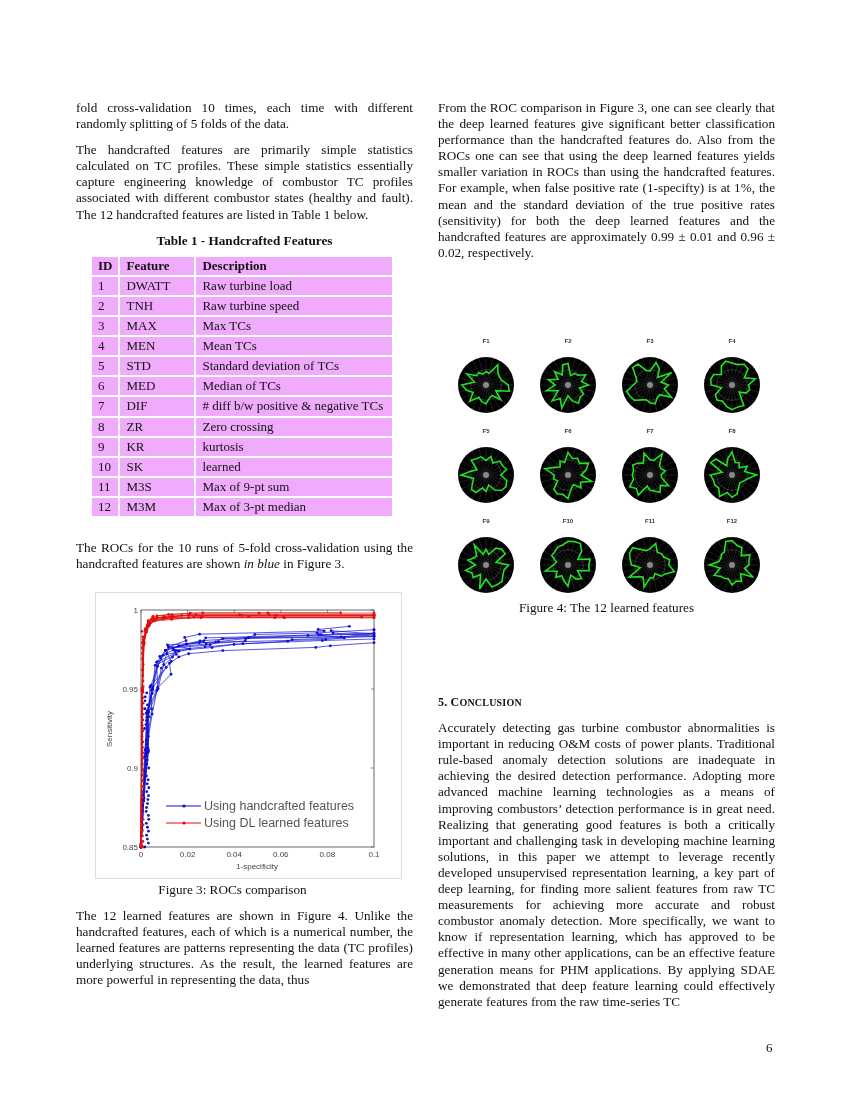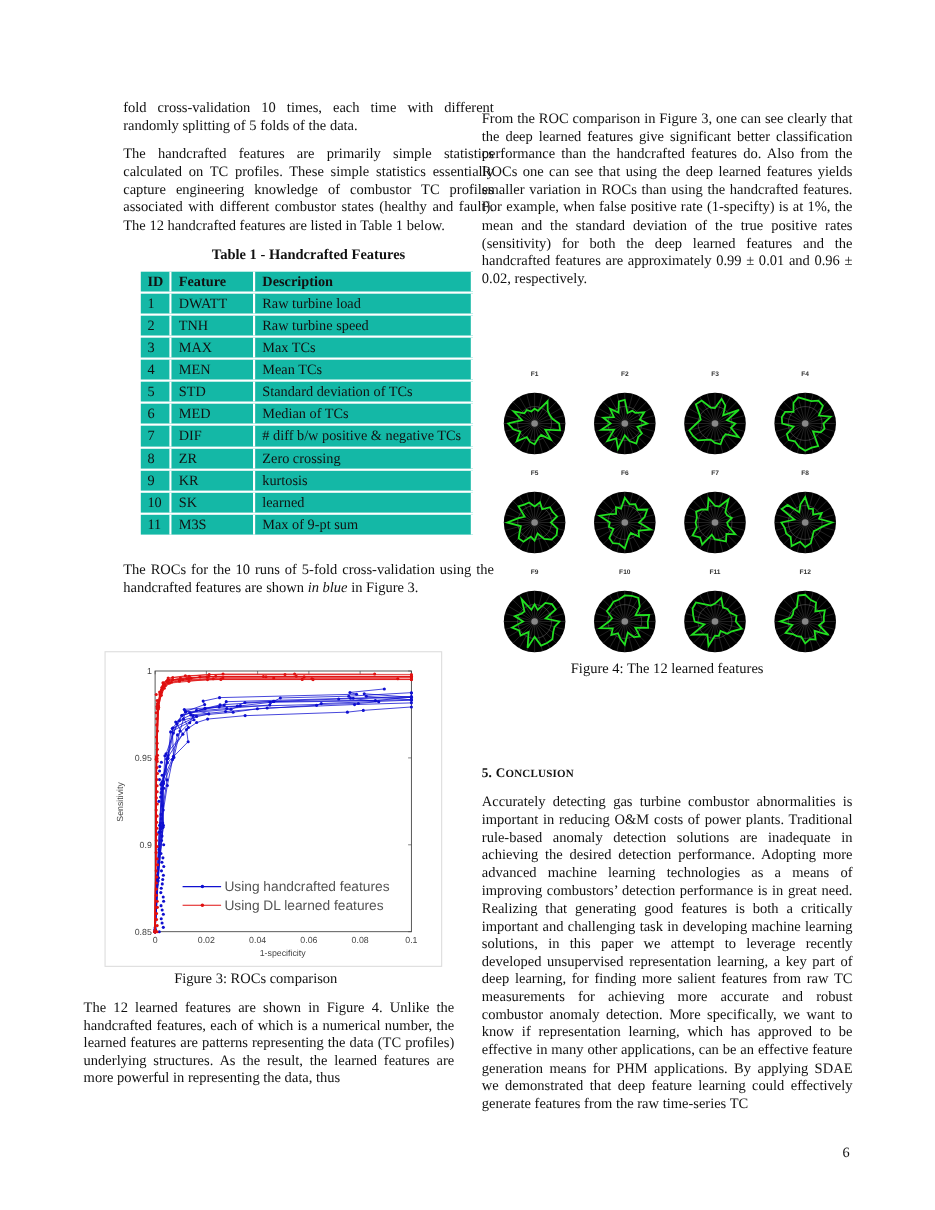--- a/index.html
+++ b/index.html
@@ -1,25 +1,25 @@
 <!DOCTYPE html>
 <html><head>
 <meta charset="utf-8">
 <style>
   html, body { margin: 0; padding: 0; background: #ffffff; }
   body { width: 850px; height: 1100px; position: relative; overflow: hidden;
          font-family: "Liberation Serif", serif; color: #111; }
   .col { position: absolute; width: 337px; font-size: 13.2px; line-height: 16.1px; }
-  .col.left { left: 76px; top: 90px; margin-left: 36px; }
+  .col.left { left: 76px; top: 100px; }
   .col.right { left: 438px; top: 100px; }
   p { margin: 0 0 10px 0; text-align: justify; }
   .table-caption { font-weight: bold; text-align: center; font-size: 13.2px; margin: 2px 0 6px 0; }
   table.feat { border-collapse: separate; border-spacing: 0 2px; margin-left: 16px; width: 302px;
                font-size: 13px; }
-  table.feat td, table.feat th { background: #14b8a6; padding: 1px 6px; height: 16px; text-align: left; border-right: 2px solid #fff; }
+  table.feat td, table.feat th { background: #f0abfc; padding: 1px 6px; height: 16px; text-align: left; border-right: 2px solid #fff; }
   table.feat th { font-weight: bold; }
   table.feat td:first-child, table.feat th:first-child { width: 14px; padding-left: 6px; }
   table.feat td:nth-child(2), table.feat th:nth-child(2) { width: 62px; }
   .fig3 { position: absolute; left: 95px; top: 592px; width: 305px; height: 285px; border: 1px solid #ddd; background:#fff; }
   .fig-caption { text-align: center; font-size: 13.2px; }
   .fig4 { position: absolute; left: 446px; top: 338px; width: 330px; height: 282px; }
   .radar-cell { position: absolute; width: 80px; height: 90px; text-align: center; }
   .radar-label { font-family: "Liberation Sans", sans-serif; font-size: 6px; font-weight: bold; color: #333; height: 10px; }
   .section-head { font-weight: bold; font-size: 12px; margin: 0 0 9px 0; letter-spacing: 0.2px; }
   .section-head .sc { font-size: 10px; }
@@ -89,20 +89,25 @@
         </tr>
         <tr>
           <td>10</td>
           <td>SK</td>
           <td>learned</td>
         </tr>
         <tr>
           <td>11</td>
           <td>M3S</td>
           <td>Max of 9-pt sum</td>
+        </tr>
+        <tr>
+          <td>12</td>
+          <td>M3M</td>
+          <td>Max of 3-pt median</td>
         </tr>
       </tbody>
   </table>
   <div style="height:22px"></div>
   <p><span>The ROCs for the 10 runs of 5-fold cross-validation using the handcrafted features are shown </span><em>in blue</em><span> in Figure 3.</span></p>
 </div>
 
 <div class="fig3">
   <svg width="305" height="285" viewBox="0 0 305 285" id="roc-svg">
     <rect x="45" y="17" width="233" height="237" fill="#fff" stroke="#444" stroke-width="0.8"></rect>

